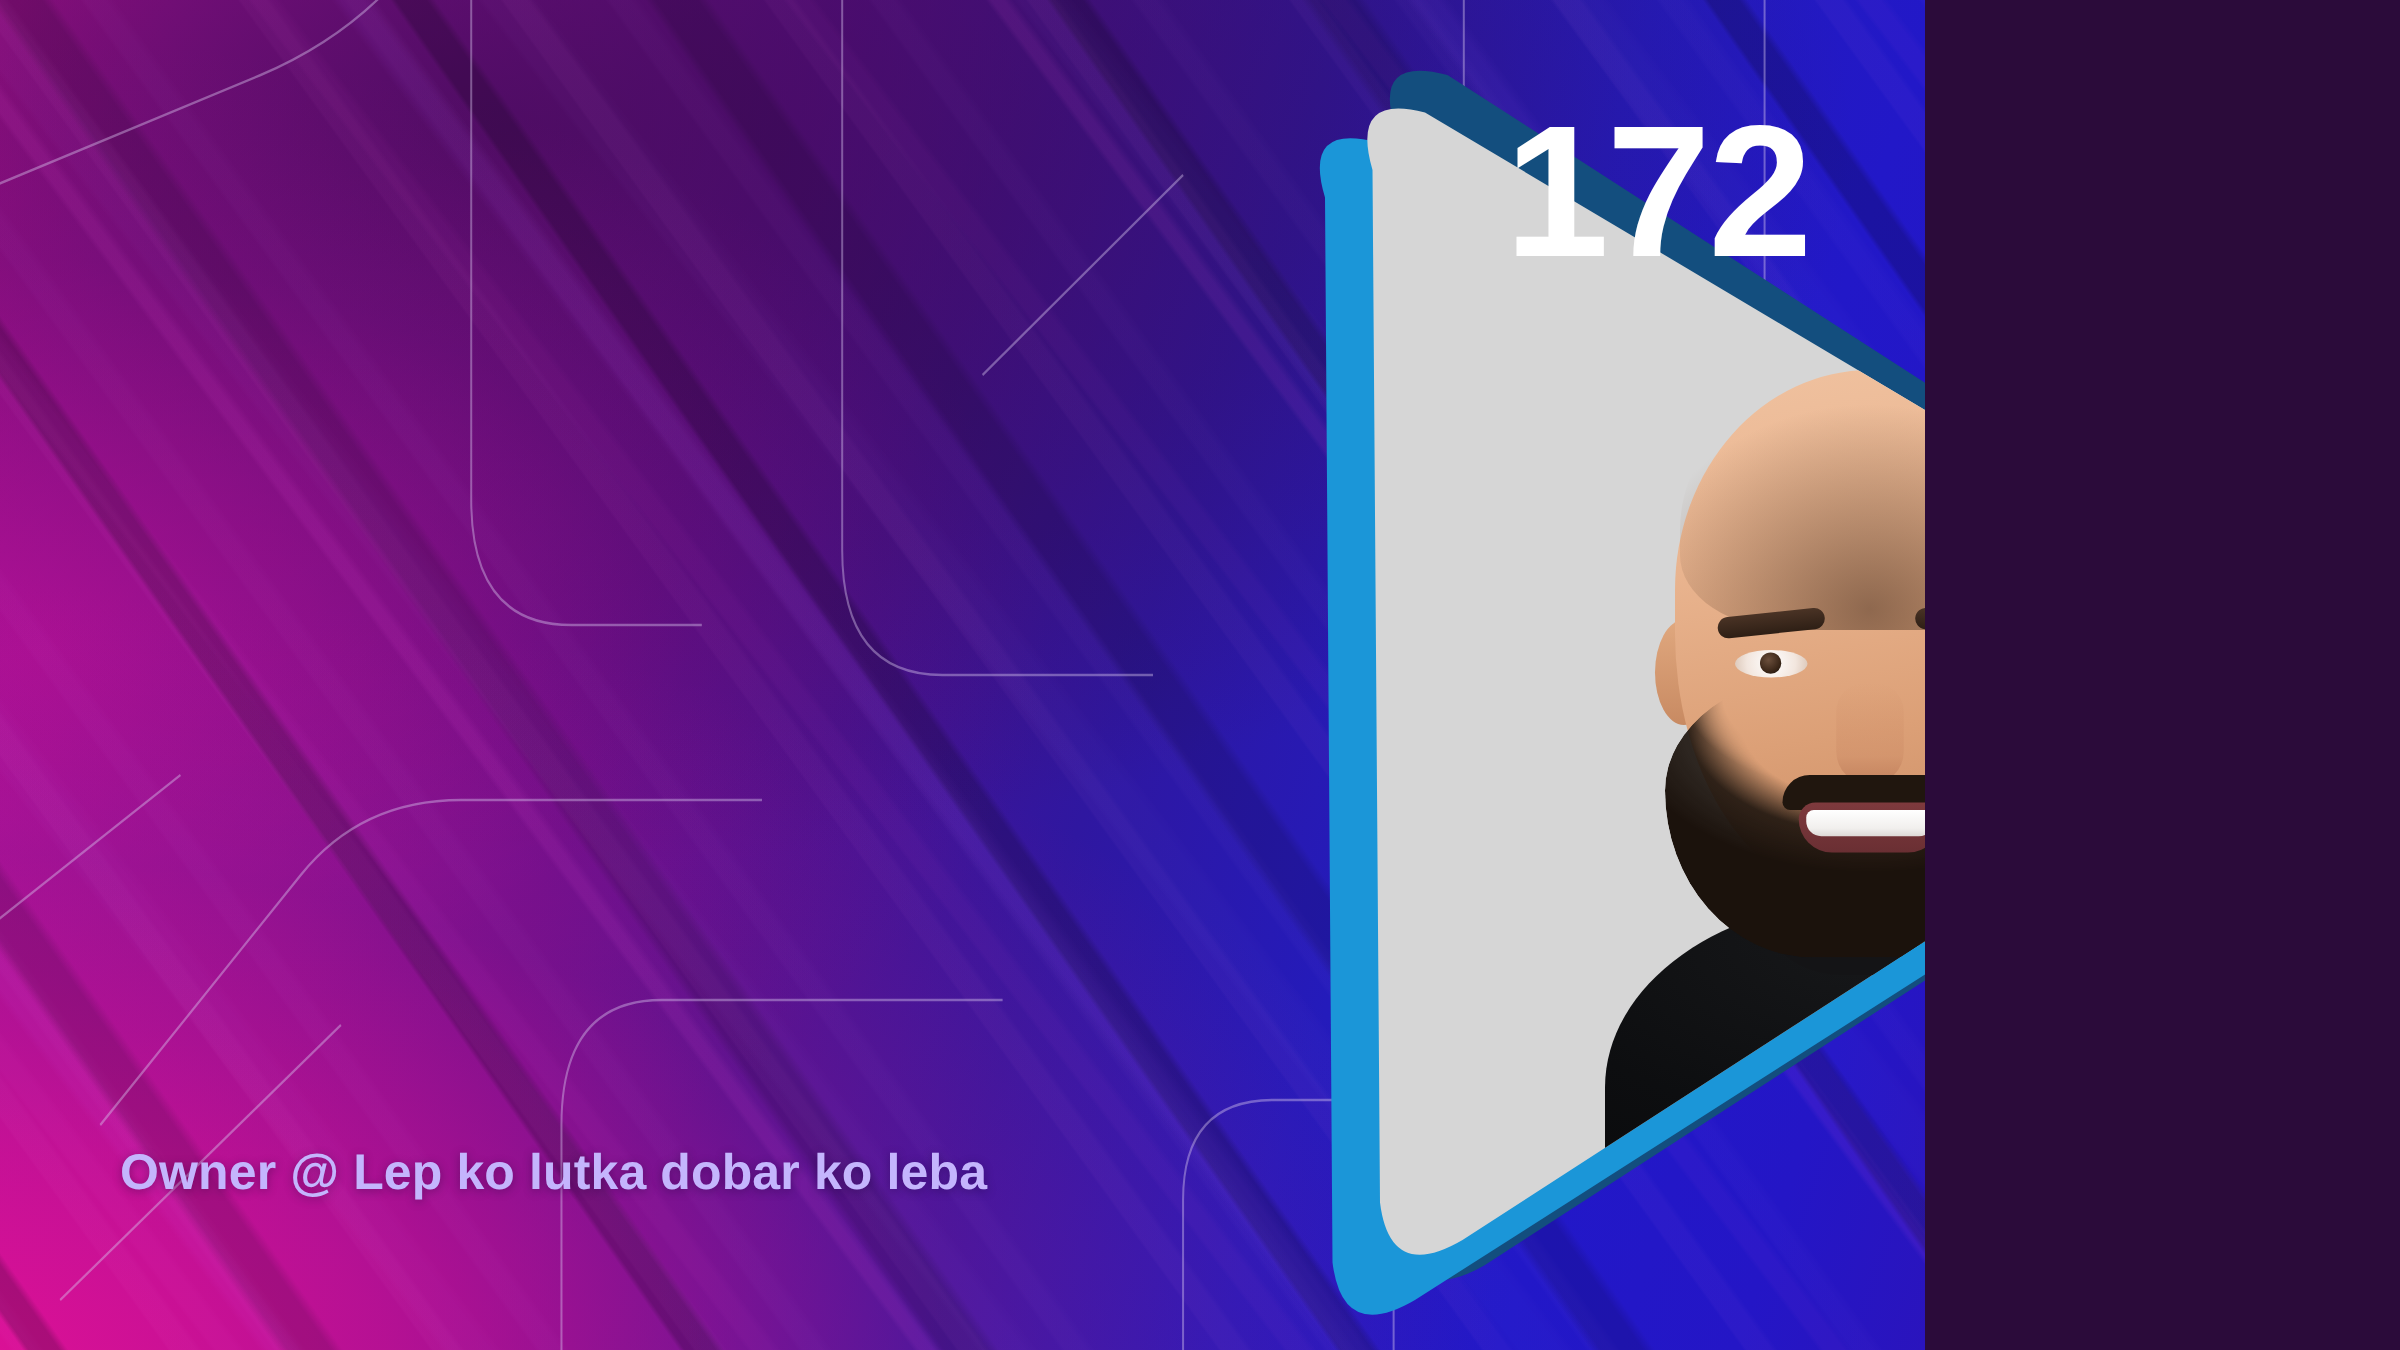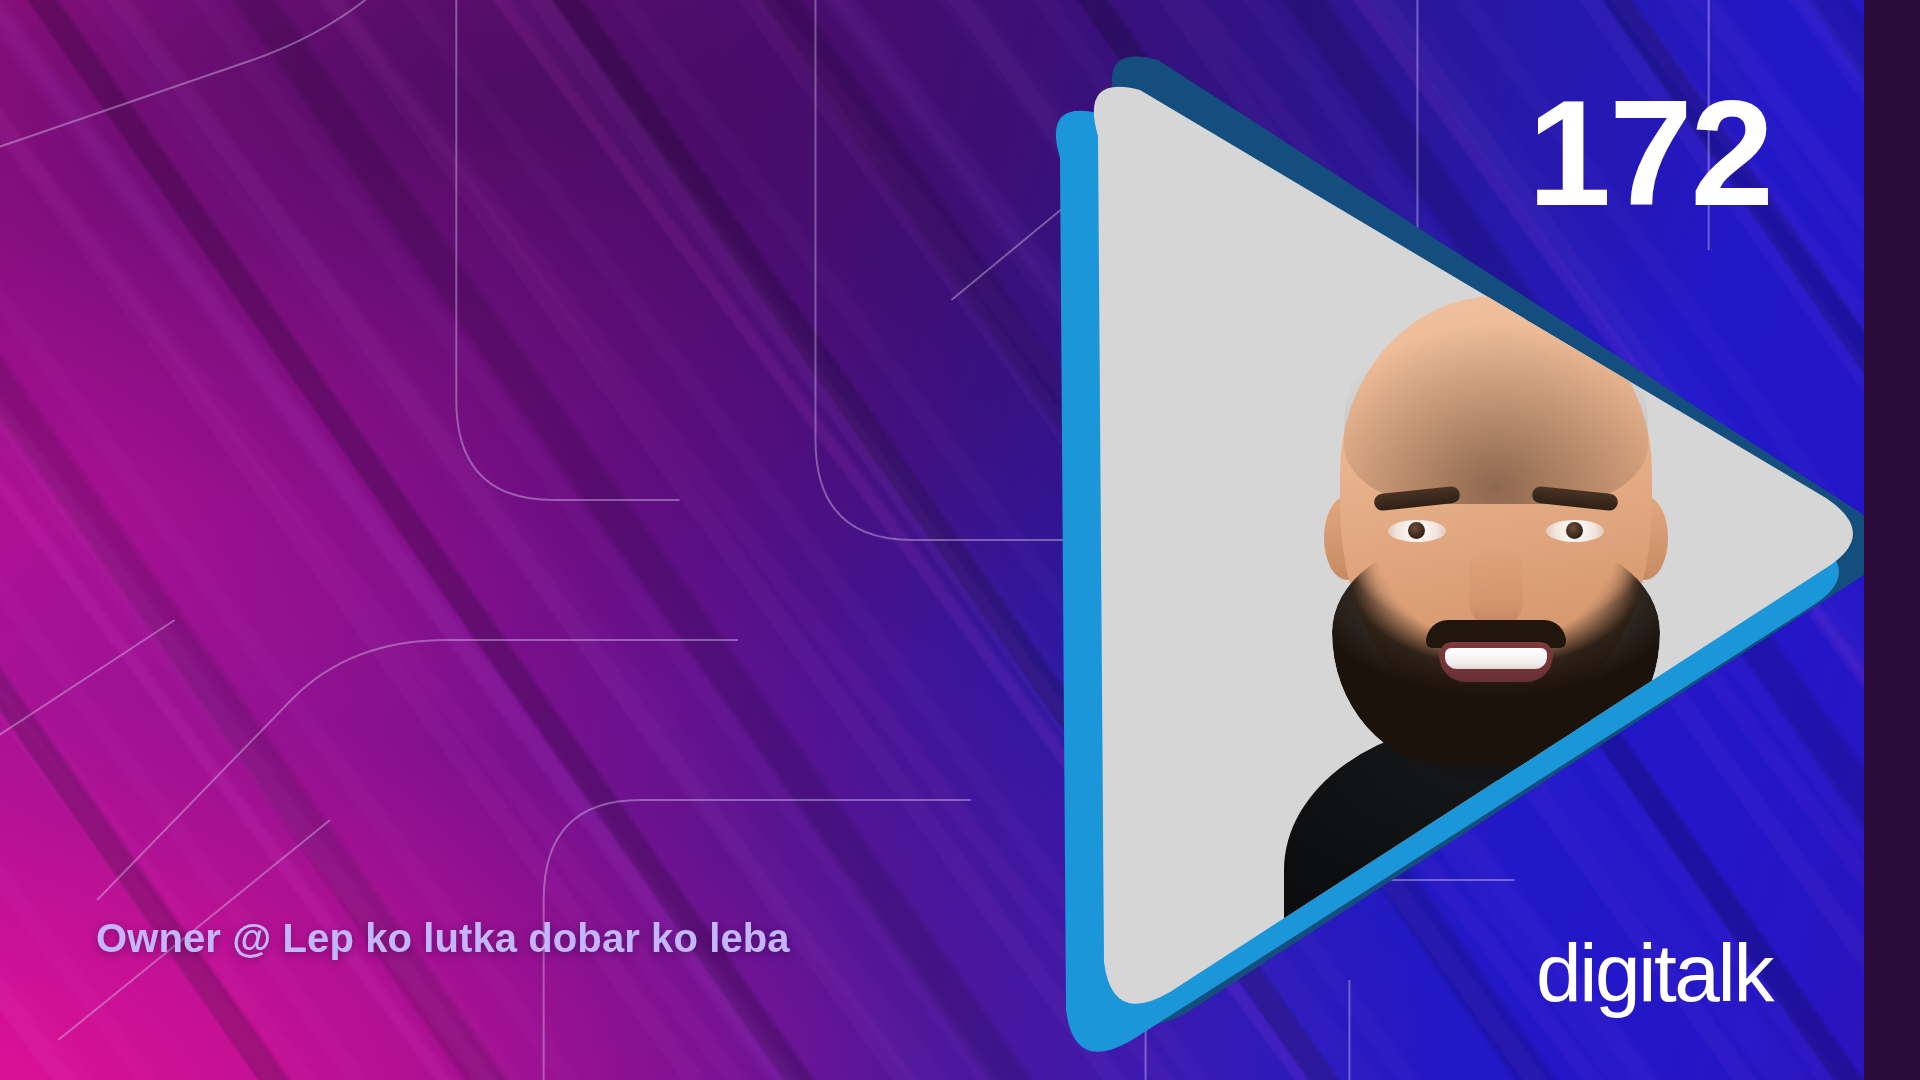--- a/index.html
+++ b/index.html
@@ -5,21 +5,21 @@
   html, body {
     margin: 0; padding: 0;
     width: 1920px; height: 1080px;
     overflow: hidden;
     background: #2b0b3a;
     font-family: "Liberation Sans", sans-serif;
   }
 
   #stage {
     position: relative;
-    width: 1864px;
+    width: 1540px;
     height: 1080px;
     overflow: hidden;
   }
 
   
   .bg-base {
     position: absolute; inset: 0;
     background:
       linear-gradient(108deg,
         #c3119b 0%,
@@ -344,15 +344,14 @@
       </foreignObject>
     </svg>
   </div>
 
   <div class="episode">172</div>
 
 
 
   <div class="speaker-role">Owner @ Lep ko lutka dobar ko leba</div>
 
-  <div class="brand">digitalk</div>
 
 </div>
 
 </body></html>

